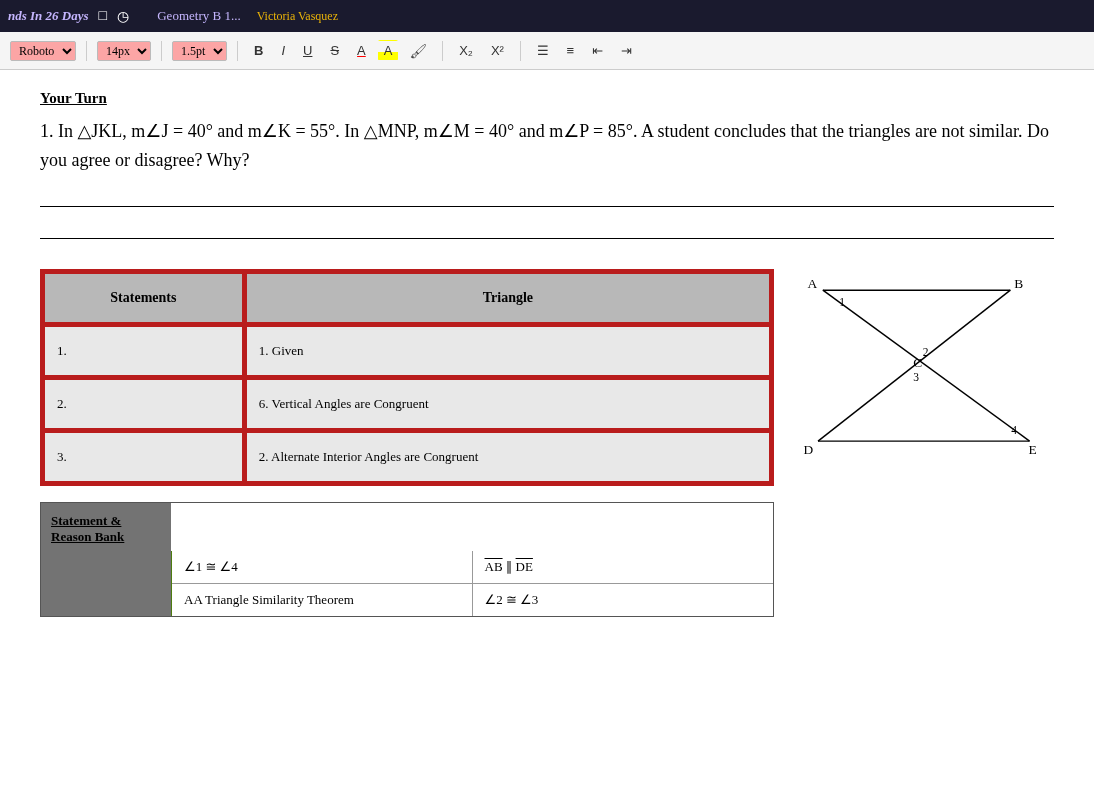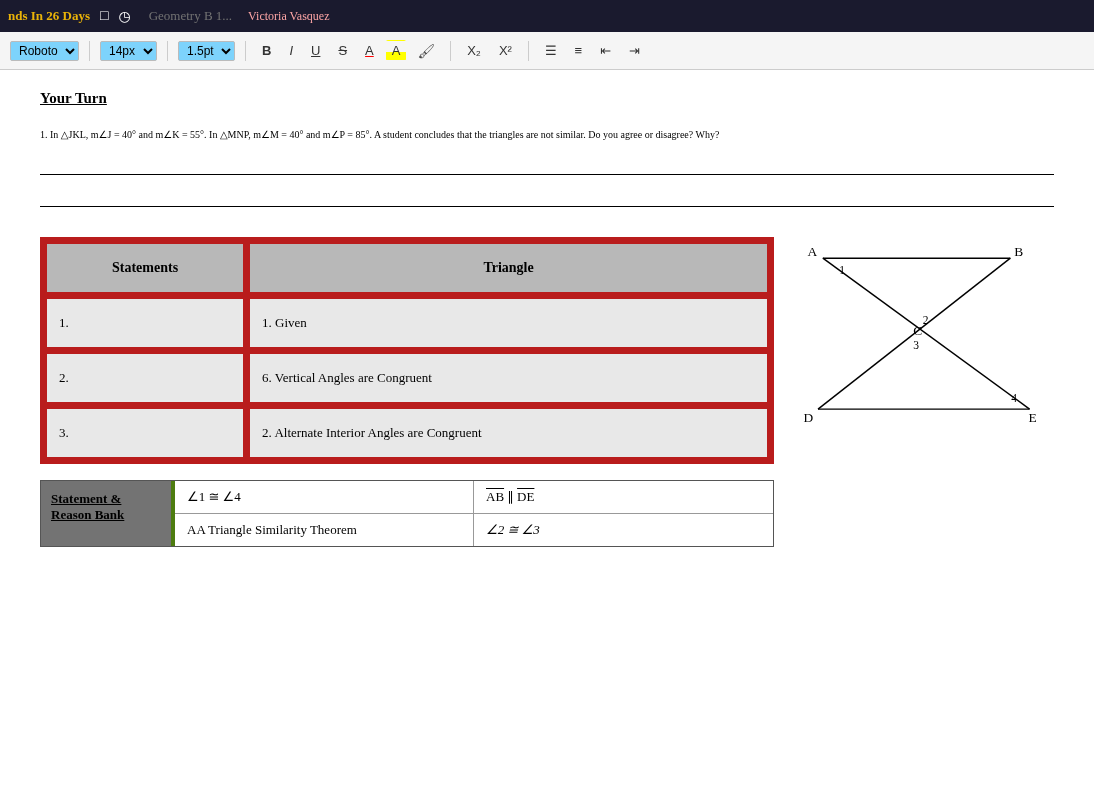--- a/index.html
+++ b/index.html
@@ -44,53 +44,54 @@
       font-size: 13px;
       border-radius: 2px;
       color: #333;
     }
     .toolbar-btn.bold { font-weight: bold; }
     .toolbar-btn.italic { font-style: italic; }
     .toolbar-btn.underline { text-decoration: underline; }
     .toolbar-btn.strikethrough { text-decoration: line-through; }
     .toolbar-select {
       border: 1px solid #bbb;
-      background: #7dd3fc;
+      background: #fca5a5;
       padding: 1px 4px;
       font-size: 12px;
       cursor: pointer;
       border-radius: 2px;
+      font-family: Liberation Serif, serif;
     }
     .toolbar-icon-btn {
       padding: 2px 5px;
       border: none;
       background: transparent;
       cursor: pointer;
       font-size: 14px;
       color: #444;
     }
 
     
     .main-content {
       padding: 20px 40px 20px 40px;
       background: #fff;
     }
 
     .section-title {
       font-size: 15px;
       font-weight: bold;
       text-decoration: underline;
-      margin-bottom: 20px;
+      margin-bottom: 10px;
     }
 
     .problem {
       margin-bottom: 20px;
     }
     .problem-text {
-      font-size: 10px;
+      font-size: 18px;
       line-height: 1.6;
       margin-bottom: 6px;
     }
     .answer-line {
       border-bottom: 1px solid #000;
       margin: 8px 0;
       height: 24px;
       width: 100%;
     }
 
@@ -108,21 +109,21 @@
       flex-shrink: 0;
     }
 
     
     .proof-table {
       border-collapse: collapse;
       width: 100%;
       margin-top: 10px;
     }
     .proof-table th, .proof-table td {
-      border: 7px solid #b91c1c;
+      border: 5px solid #b91c1c;
       padding: 16px 12px;
       font-size: 13px;
       vertical-align: top;
       min-height: 36px;
     }
     .proof-table th {
       background: #b8b8b8;
       font-weight: bold;
       font-size: 14px;
     }
@@ -147,52 +148,53 @@
     }
     .reason-bank-label .rb-title {
       font-weight: bold;
       text-decoration: underline;
       font-size: 13px;
     }
     .reason-bank-items {
       flex: 1;
       display: grid;
       grid-template-columns: 1fr 1fr;
-      border-left: 4px solid #4d7c0f;
+      border-left: 1px solid #4d7c0f;
+      margin-top: 48px;
     }
     .rb-item {
       padding: 8px 12px;
       font-size: 13px;
       border-bottom: 1px solid #999;
     }
     .rb-item:nth-child(odd) { border-right: 1px solid #999; }
-    .rb-item:last-child { border-bottom: none; font-style: italic; }
+    .rb-item:last-child { border-bottom: none; }
     .rb-item:nth-last-child(2) { border-bottom: none; }
 
     
     .diagram-svg {
       width: 250px;
       height: 220px;
     }
 
     
     .overline {
       text-decoration: overline;
     }
 
   </style>
 </head>
 <body>
 
 <div class="top-bar">
-  <span style="font-weight:bold;color:#eab308;">nds In 26 Days</span>
+  <span style="font-weight:bold;color:#c4b5fd;font-style:italic;">nds In 26 Days</span>
   <span style="font-size:14px;cursor:pointer;">□</span>
   <span style="font-size:14px;cursor:pointer;">◷</span>
-  <span style="color:#737373;margin-left:8px;">Geometry B 1...</span>
-  <span style="color:#fca5a5;font-size:12px;margin-left:6px;">Victoria Vasquez</span>
+  <span style="color:#c4b5fd;margin-left:18px;">Geometry B 1...</span>
+  <span style="color:#eab308;font-size:12px;margin-left:6px;">Victoria Vasquez</span>
 </div>
 
 <div class="toolbar">
   <select class="toolbar-select">
     <option>Roboto</option>
   </select>
   <span class="toolbar-divider"></span>
   <select class="toolbar-select">
     <option>14px</option>
   </select>

